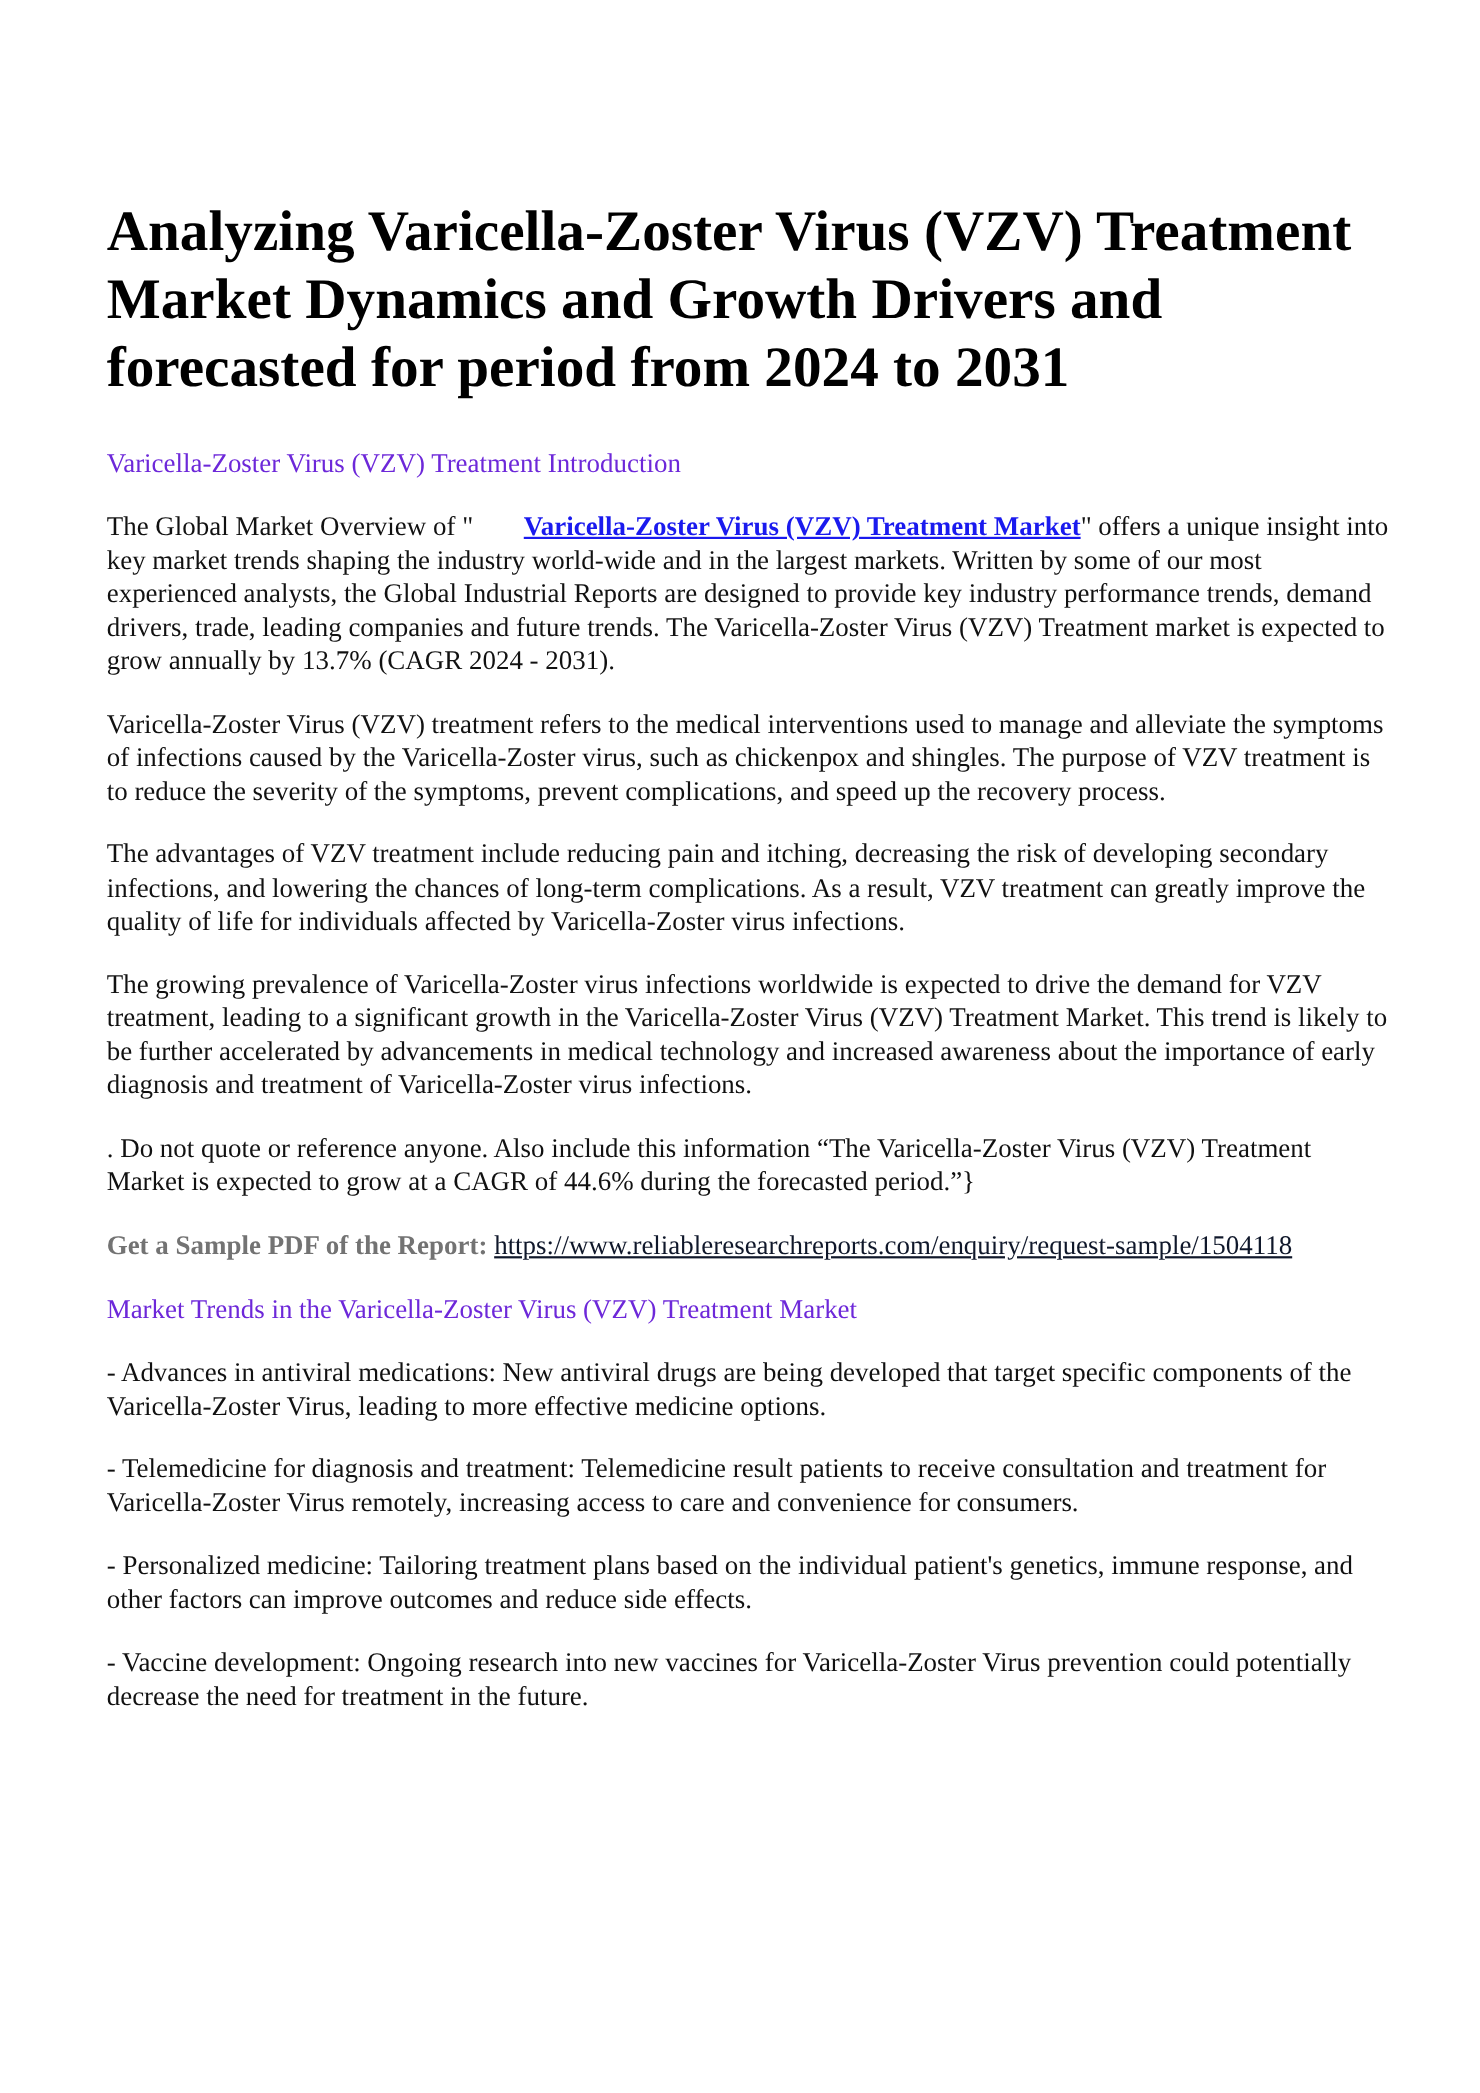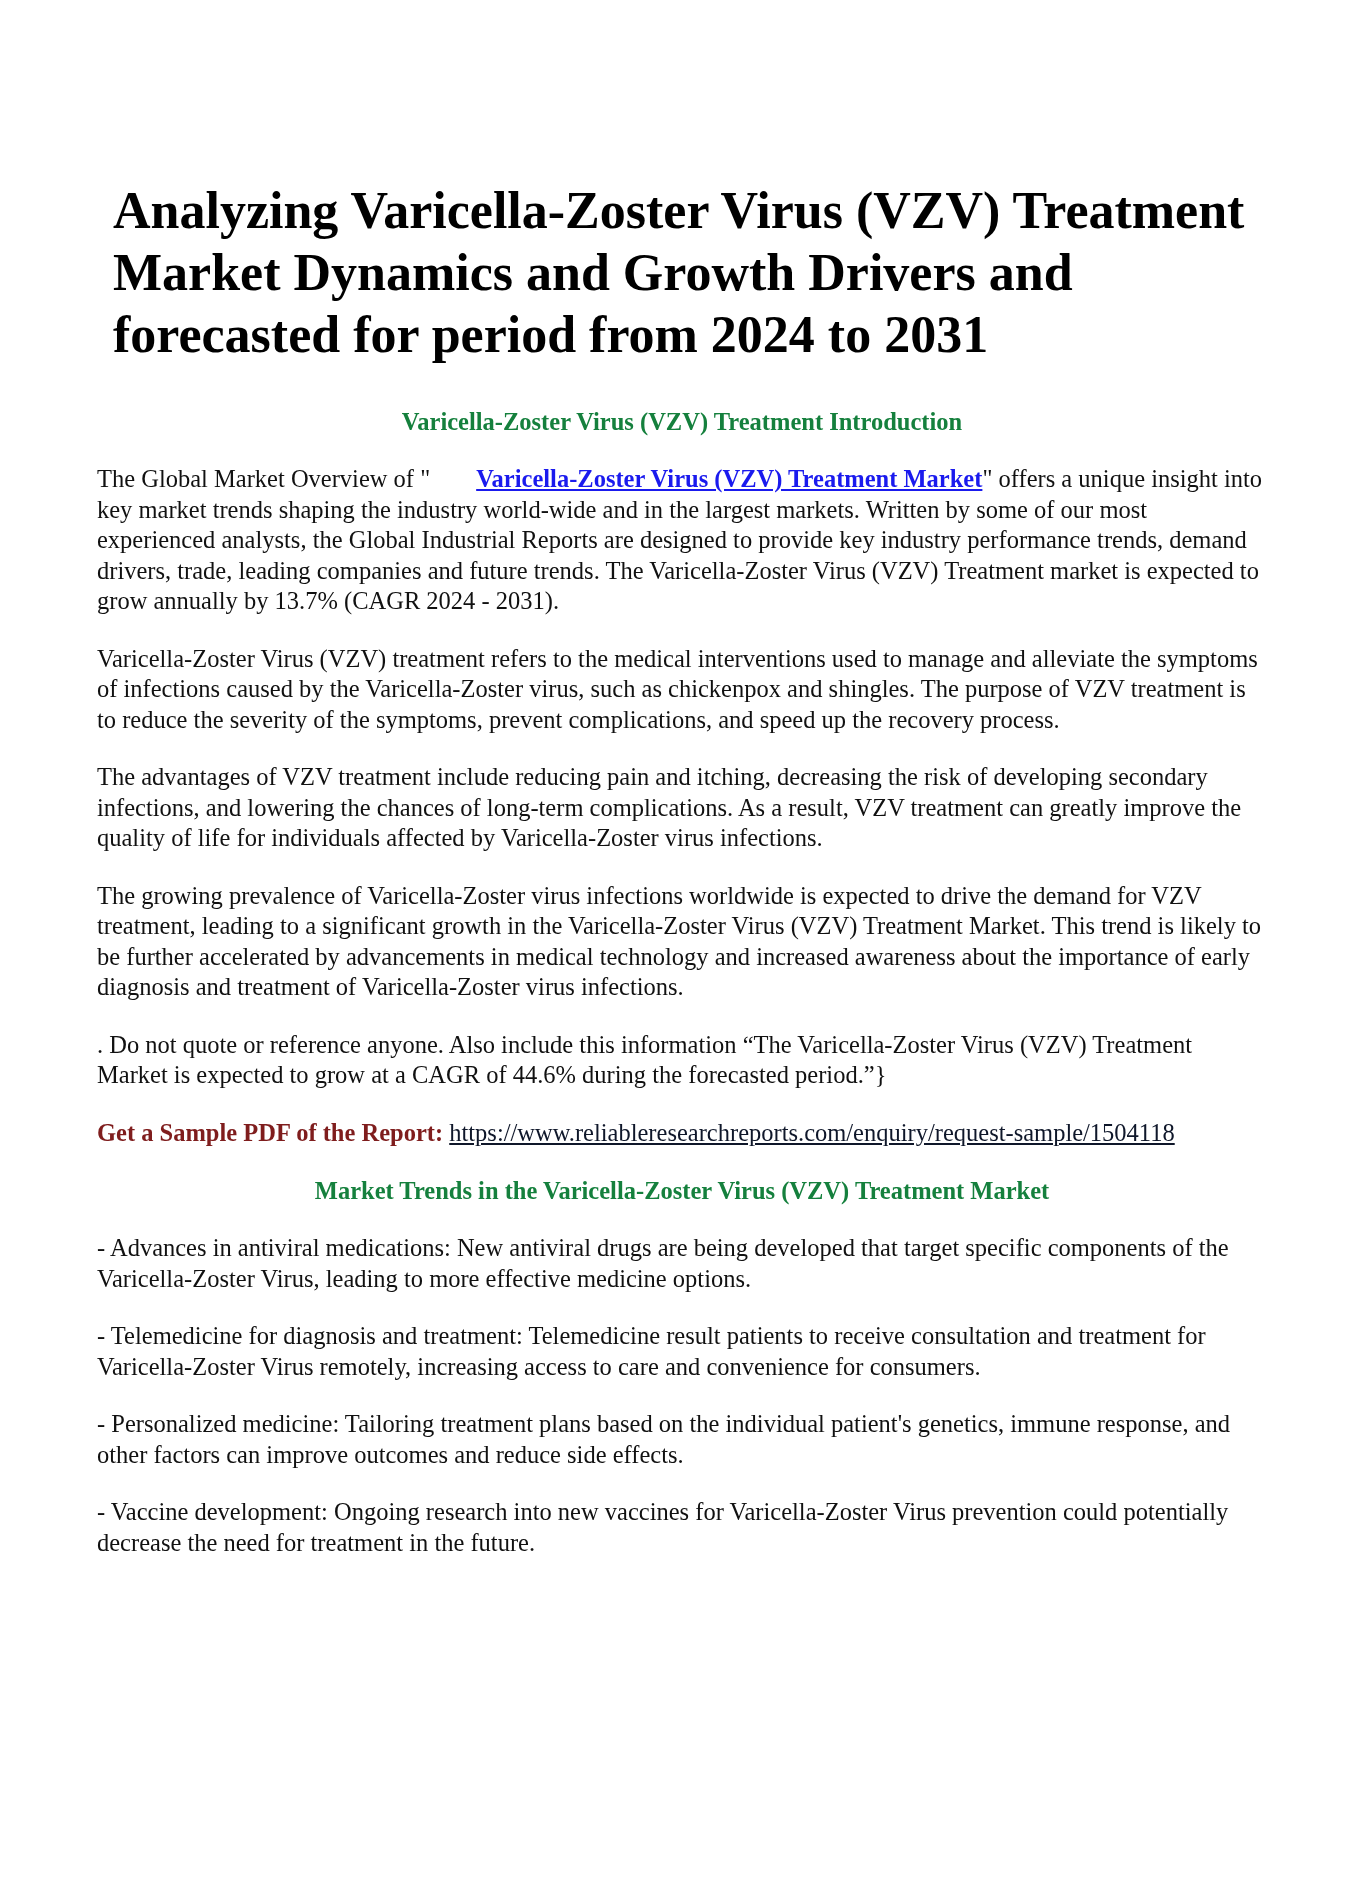--- a/index.html
+++ b/index.html
@@ -14,42 +14,41 @@
   .page {
     position: absolute;
     left: 97px;
     top: 180px;
     width: 1170px;
   }
   h1.title {
     font-size: 52px;
     line-height: 62px;
     font-weight: bold;
-    margin: 0 0 40px 16px;
+    margin: 0 0 40px 0;
     color: #000000;
   }
   h3.section {
     font-size: 24.5px;
     line-height: 31px;
-    font-weight: bold;
+    font-weight: normal;
     margin: 0 0 27px 0;
-    color: #15803d;
-    text-align: center;
+    color: #6d28d9;
   }
   p.body {
     font-size: 24.5px;
     line-height: 30.5px;
     margin: 0 0 27px 0;
   }
   a.link {
     color: #0f172a;
     text-decoration: underline;
   }
   a.link.bold { font-weight: bold; color: #1a1aee; margin-left: 46px; }
-  .bold-label { font-weight: bold; color: #7f1d1d; }
+  .bold-label { font-weight: bold; color: #737373; }
 </style>
 </head>
 <body>
 
 <div class="page">
   <h1 class="title">Analyzing Varicella-Zoster Virus (VZV) Treatment Market Dynamics and Growth Drivers and forecasted for period from 2024 to 2031</h1>
 
   <h3 class="section">Varicella-Zoster Virus (VZV) Treatment Introduction</h3>
 
   <p class="body"><span>The Global Market Overview of "</span><a class="link bold" href="#">Varicella-Zoster Virus (VZV) Treatment Market</a><span>" offers a unique insight into key market trends shaping the industry world-wide and in the largest markets. Written by some of our most experienced analysts, the Global Industrial Reports are designed to provide key industry performance trends, demand drivers, trade, leading companies and future trends. The Varicella-Zoster Virus (VZV) Treatment market is expected to grow annually by 13.7% (CAGR 2024 - 2031).</span></p>

